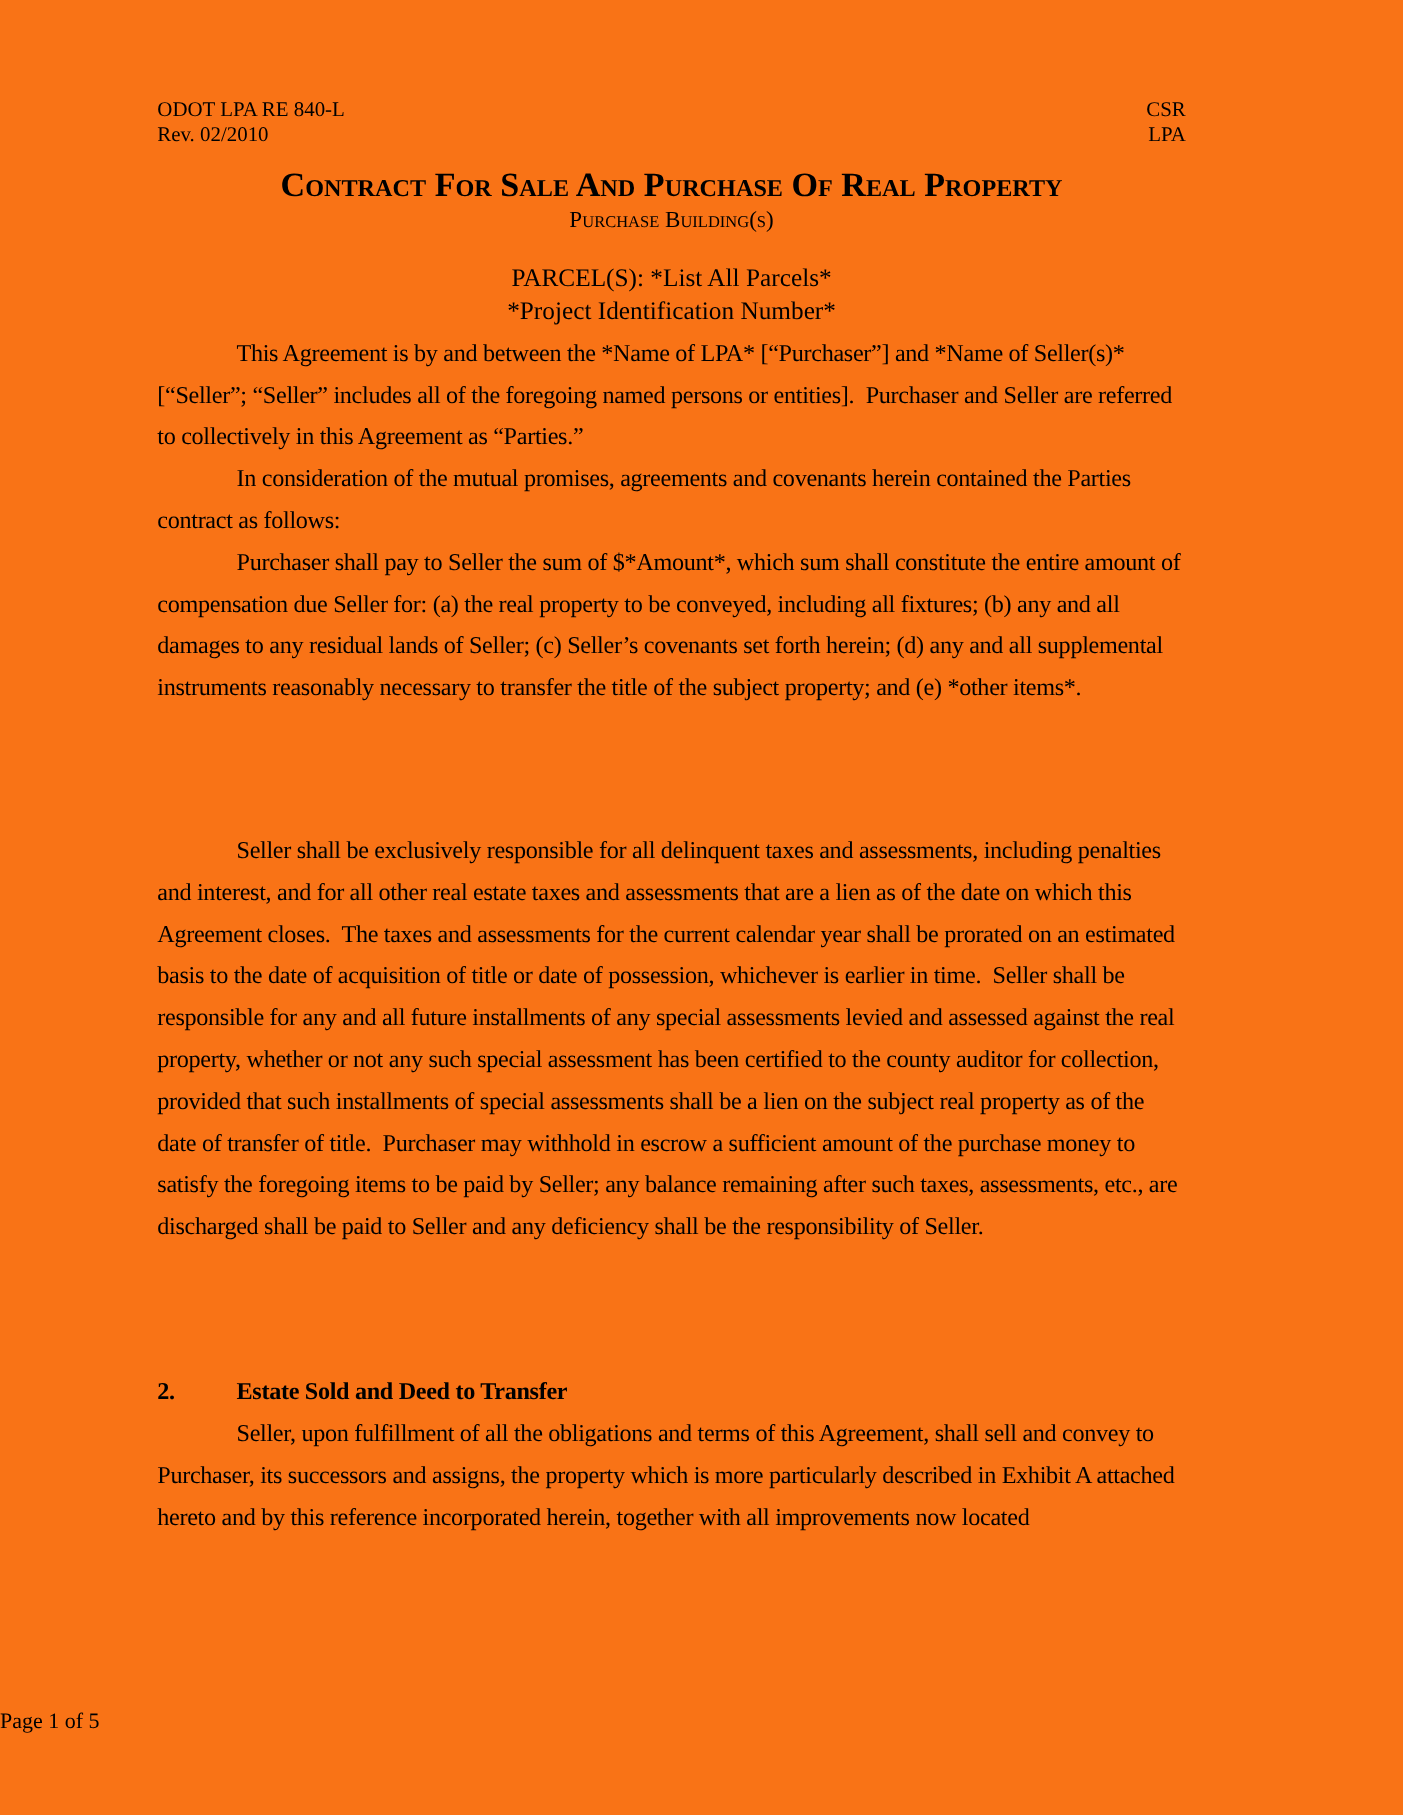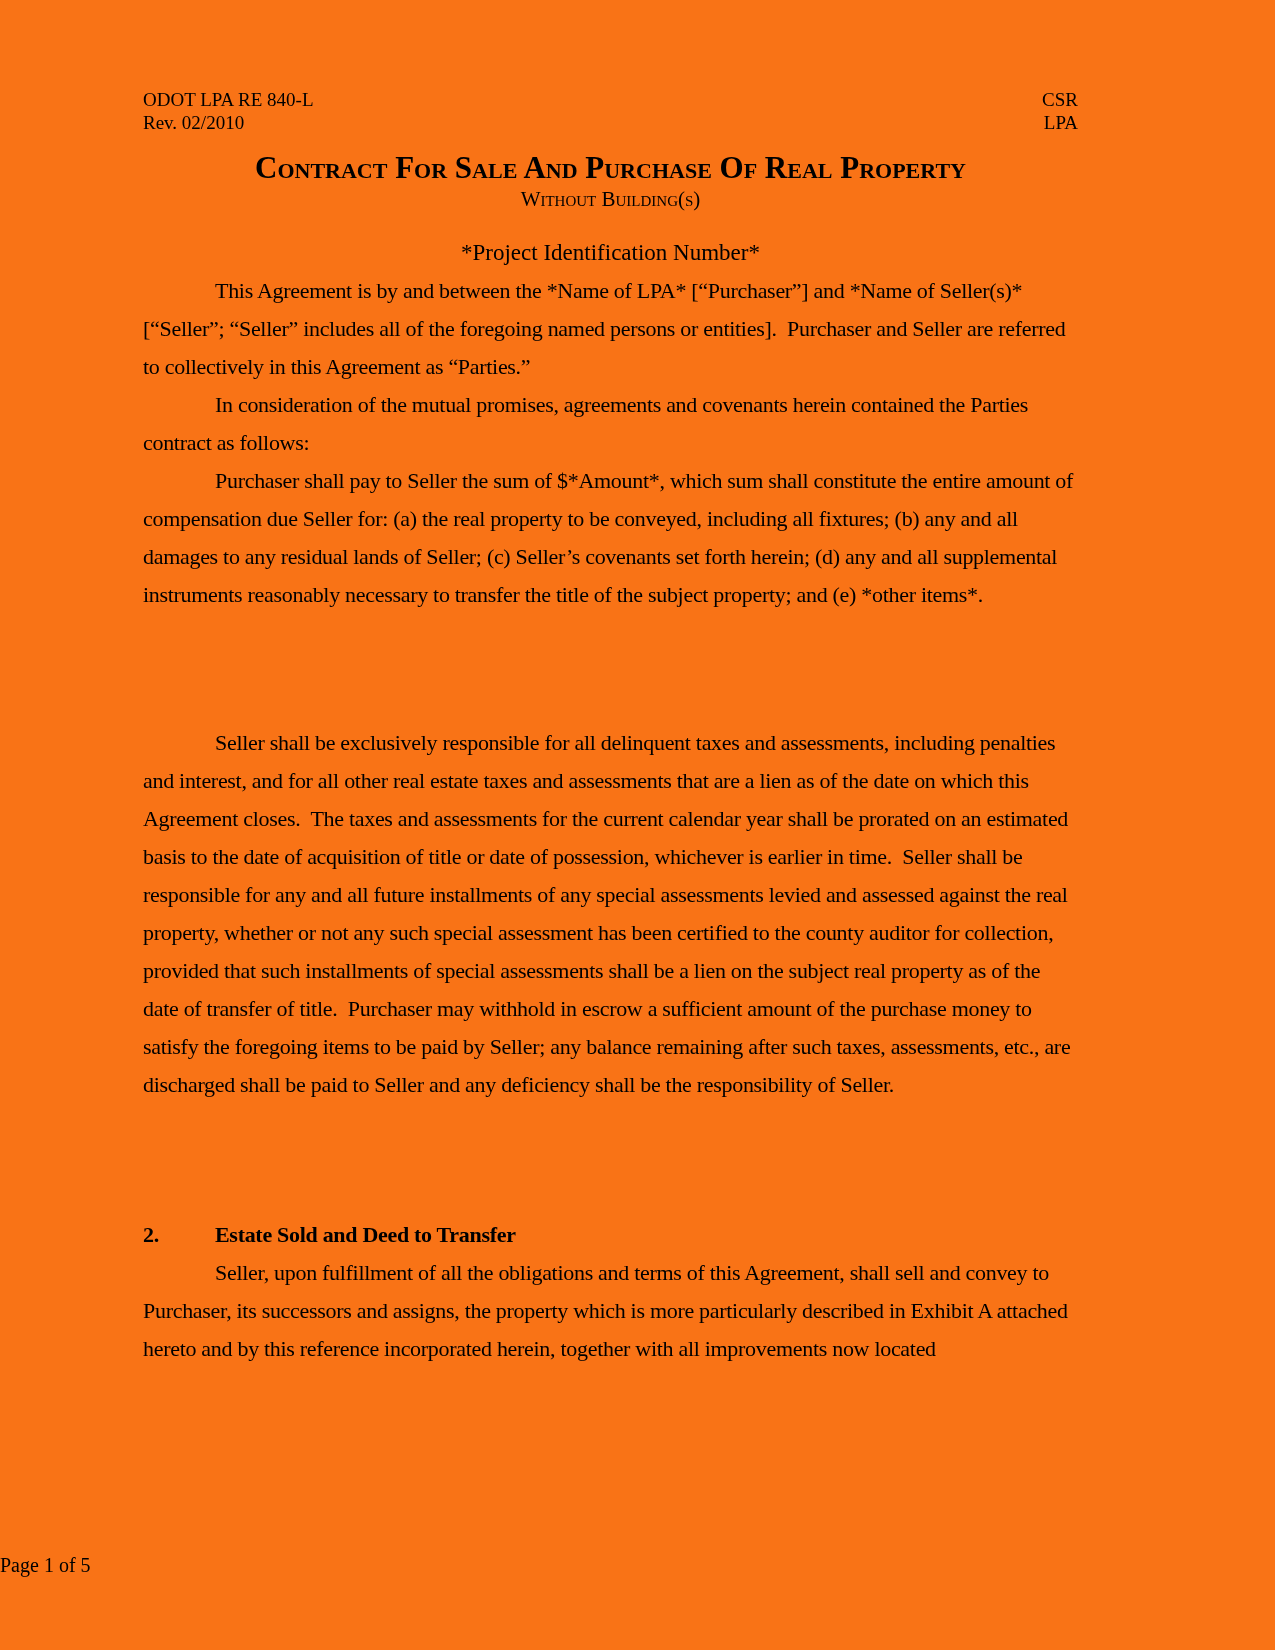--- a/index.html
+++ b/index.html
@@ -96,24 +96,25 @@
         <div>Rev. 02/2010</div>
       </div>
       <div class="hdr-right">
         <div>CSR</div>
         <div>LPA</div>
       </div>
     </div>
 
     <div class="title-block">
       <div class="doc-title">Contract For Sale And Purchase Of Real Property</div>
-      <div class="doc-subtitle">Without Building(s)</div>
+      <div class="doc-subtitle">Purchase Building(s)</div>
     </div>
 
     <div class="parcel-block">
+      <div>PARCEL(S): *List All Parcels*</div>
       <div>*Project Identification Number*</div>
     </div>
 
     <div class="body-text">
       <p>This Agreement is by and between the *Name of LPA* [“Purchaser”] and *Name of Seller(s)* [“Seller”; “Seller” includes all of the foregoing named persons or entities].  Purchaser and Seller are referred to collectively in this Agreement as “Parties.”</p>
       <p>In consideration of the mutual promises, agreements and covenants herein contained the Parties contract as follows:</p>
 
       <p>Purchaser shall pay to Seller the sum of $*Amount*, which sum shall constitute the entire amount of compensation due Seller for: (a) the real property to be conveyed, including all fixtures; (b) any and all damages to any residual lands of Seller; (c) Seller’s covenants set forth herein; (d) any and all supplemental instruments reasonably necessary to transfer the title of the subject property; and (e) *other items*.</p>
 
       <div class="spacer-a"></div>

